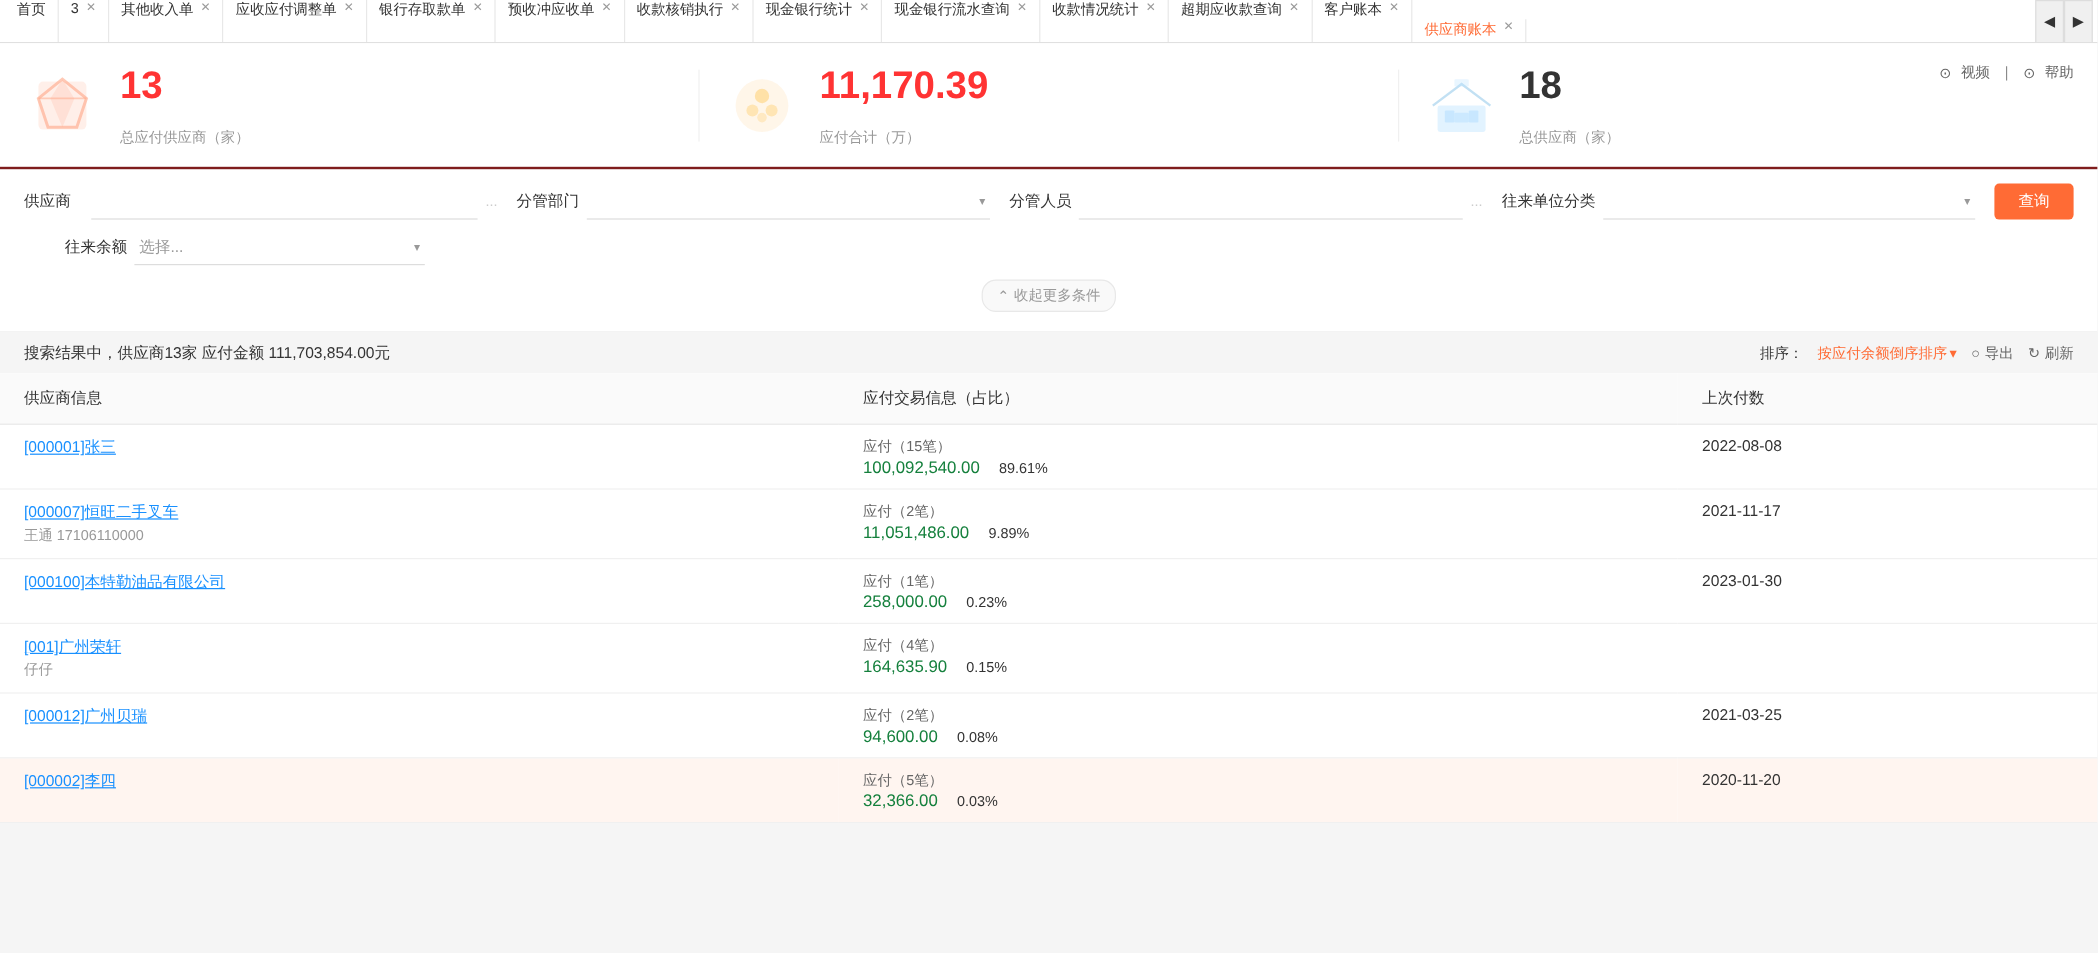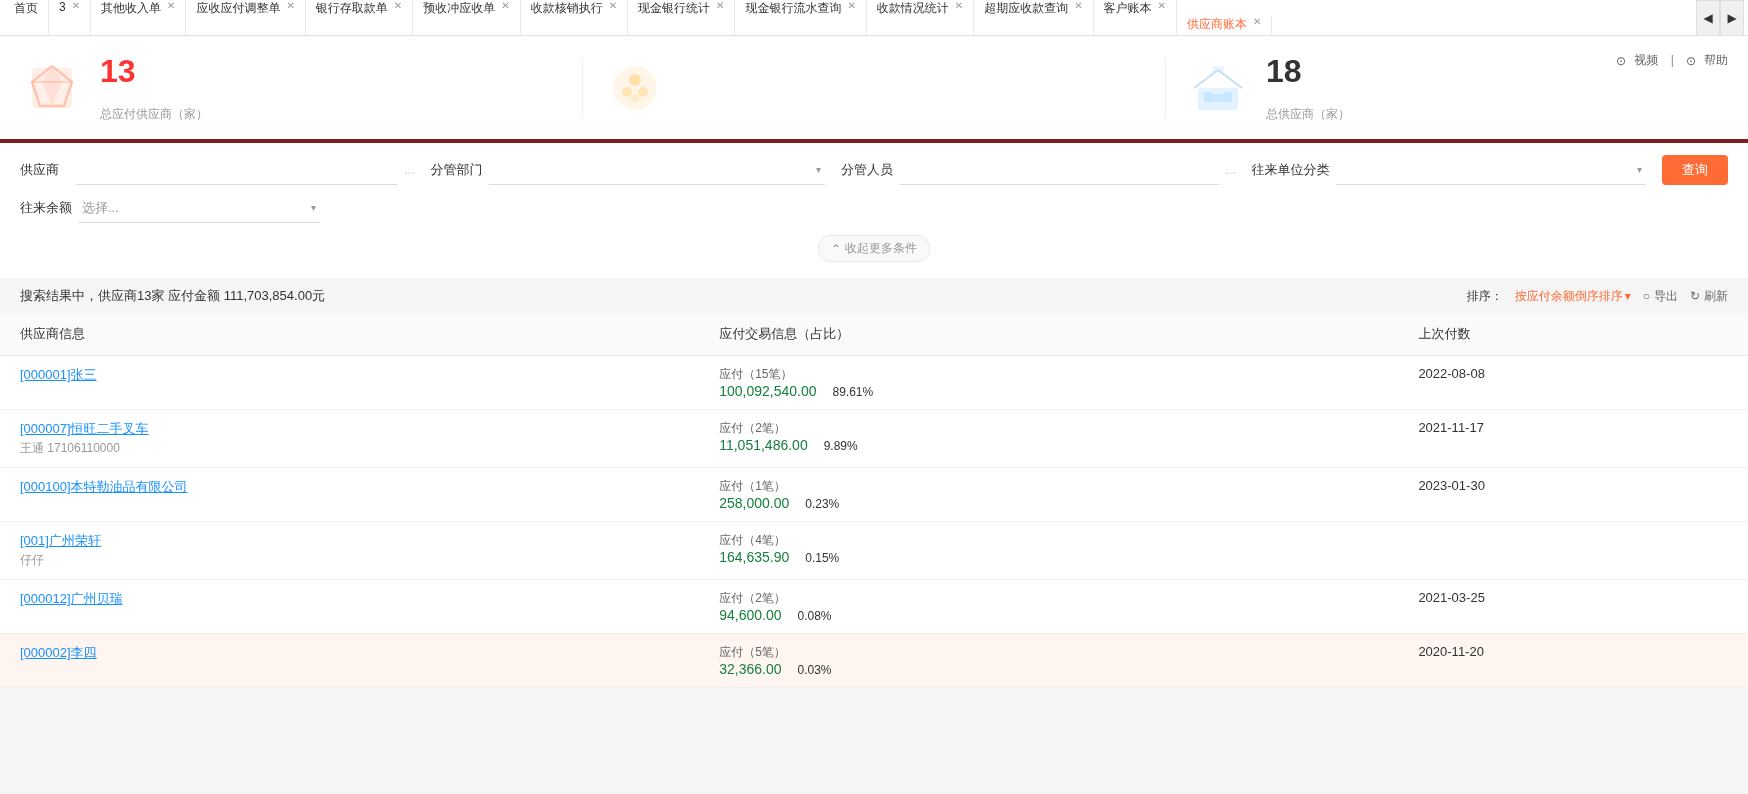--- a/index.html
+++ b/index.html
@@ -45,21 +45,21 @@
       border: 1px solid #ddd;
       font-size: 12px;
     }
 
     
     .stats-header {
       background: #fff;
       display: flex;
       align-items: center;
       padding: 16px 20px;
-      border-bottom: 4px solid #7f1d1d;
+      border-bottom: 2px solid #7f1d1d;
       position: relative;
     }
     .stat-block {
       display: flex;
       align-items: center;
       gap: 16px;
       flex: 1;
     }
     .stat-icon {
       width: 64px;
@@ -345,20 +345,24 @@
 
   <div class="stat-block">
     <div class="stat-icon">
       <svg viewBox="0 0 56 56" fill="none">
         <circle cx="28" cy="28" r="22" fill="#ffcc88" opacity="0.3"></circle>
         <circle cx="28" cy="20" r="6" fill="#ffaa00" opacity="0.5"></circle>
         <circle cx="20" cy="32" r="5" fill="#ffaa00" opacity="0.4"></circle>
         <circle cx="36" cy="32" r="5" fill="#ffaa00" opacity="0.4"></circle>
         <circle cx="28" cy="38" r="4" fill="#ffaa00" opacity="0.3"></circle>
       </svg>
+    </div>
+    <div class="stat-info">
+      <div class="stat-number">11,170.39</div>
+      <div class="stat-label">应付合计（万）</div>
     </div>
   </div>
 
   <div class="stat-divider"></div>
 
   <div class="stat-block">
     <div class="stat-icon">
       <svg viewBox="0 0 56 56" fill="none">
         <rect x="8" y="28" width="40" height="22" rx="2" fill="#88ccff" opacity="0.4"></rect>
         <rect x="14" y="32" width="8" height="10" rx="1" fill="#88ccff" opacity="0.6"></rect>
@@ -411,21 +415,21 @@
       <div class="filter-select">
         <span class="filter-select-text"></span>
         <span class="dropdown-arrow">▾</span>
       </div>
     </div>
 
     <button class="search-btn">查询</button>
   </div>
   <div class="filter-row">
 
-    <div class="filter-item" style="max-width:300px;">
+    <div class="filter-item" style="max-width:300px;margin-left:34px;">
       <span class="filter-label">往来余额</span>
       <div class="filter-select">
         <span class="filter-select-text">选择...</span>
         <span class="dropdown-arrow">▾</span>
       </div>
     </div>
   </div>
 
   <div class="filter-more-row">
     <div class="collapse-btn">

